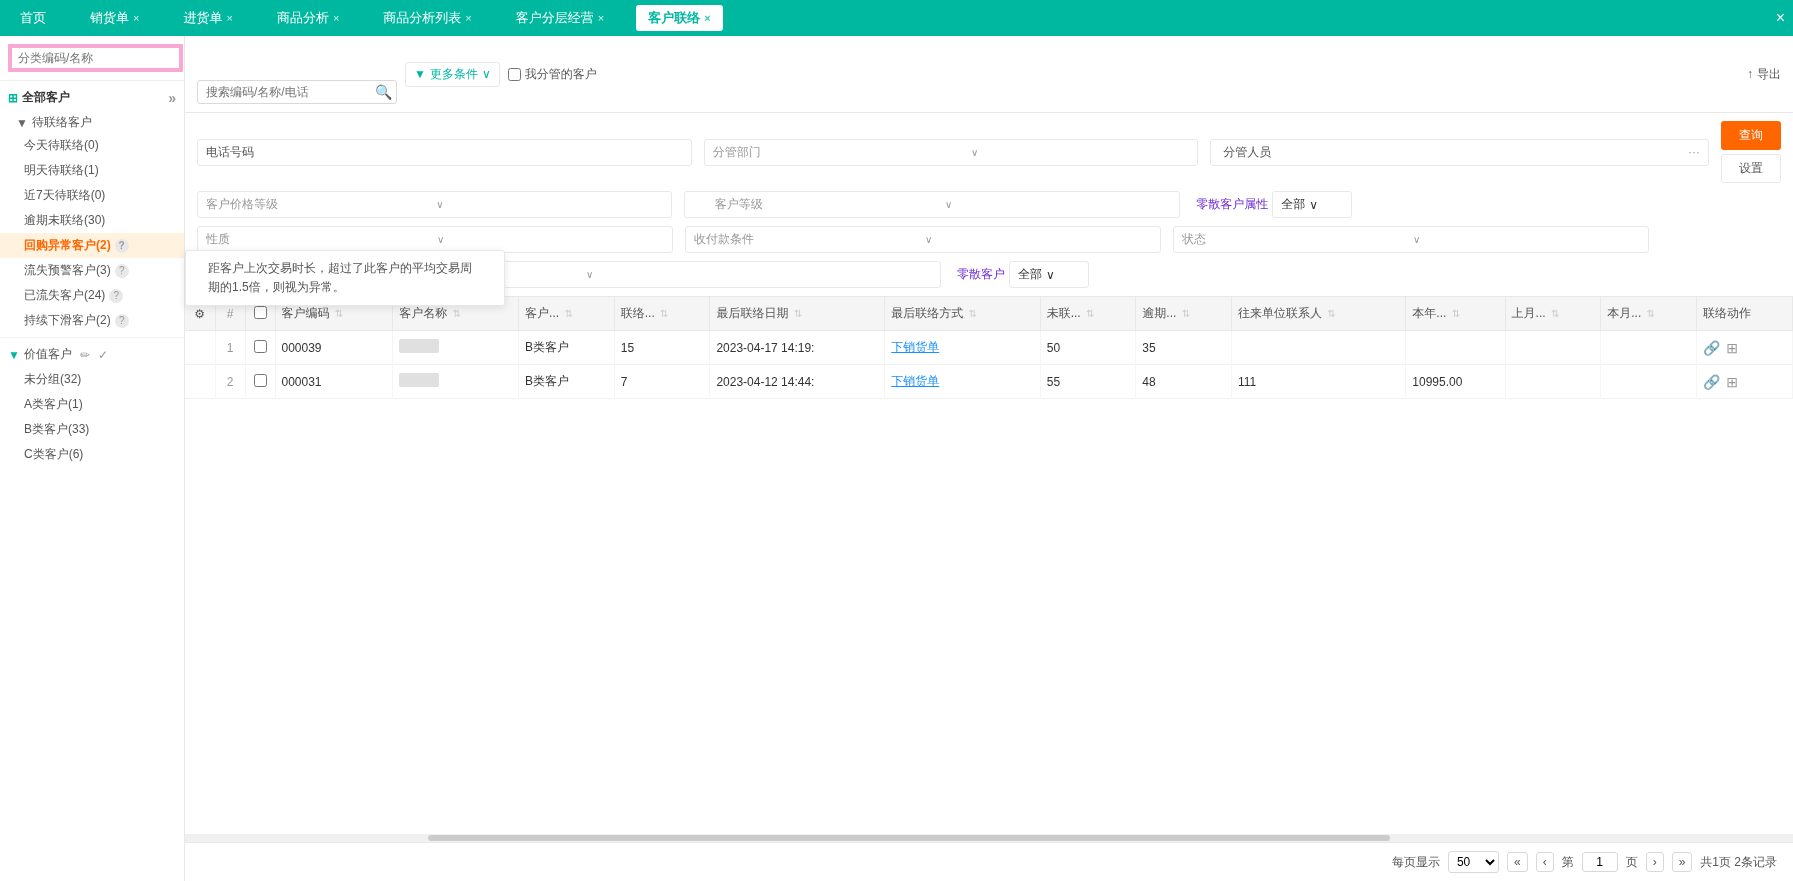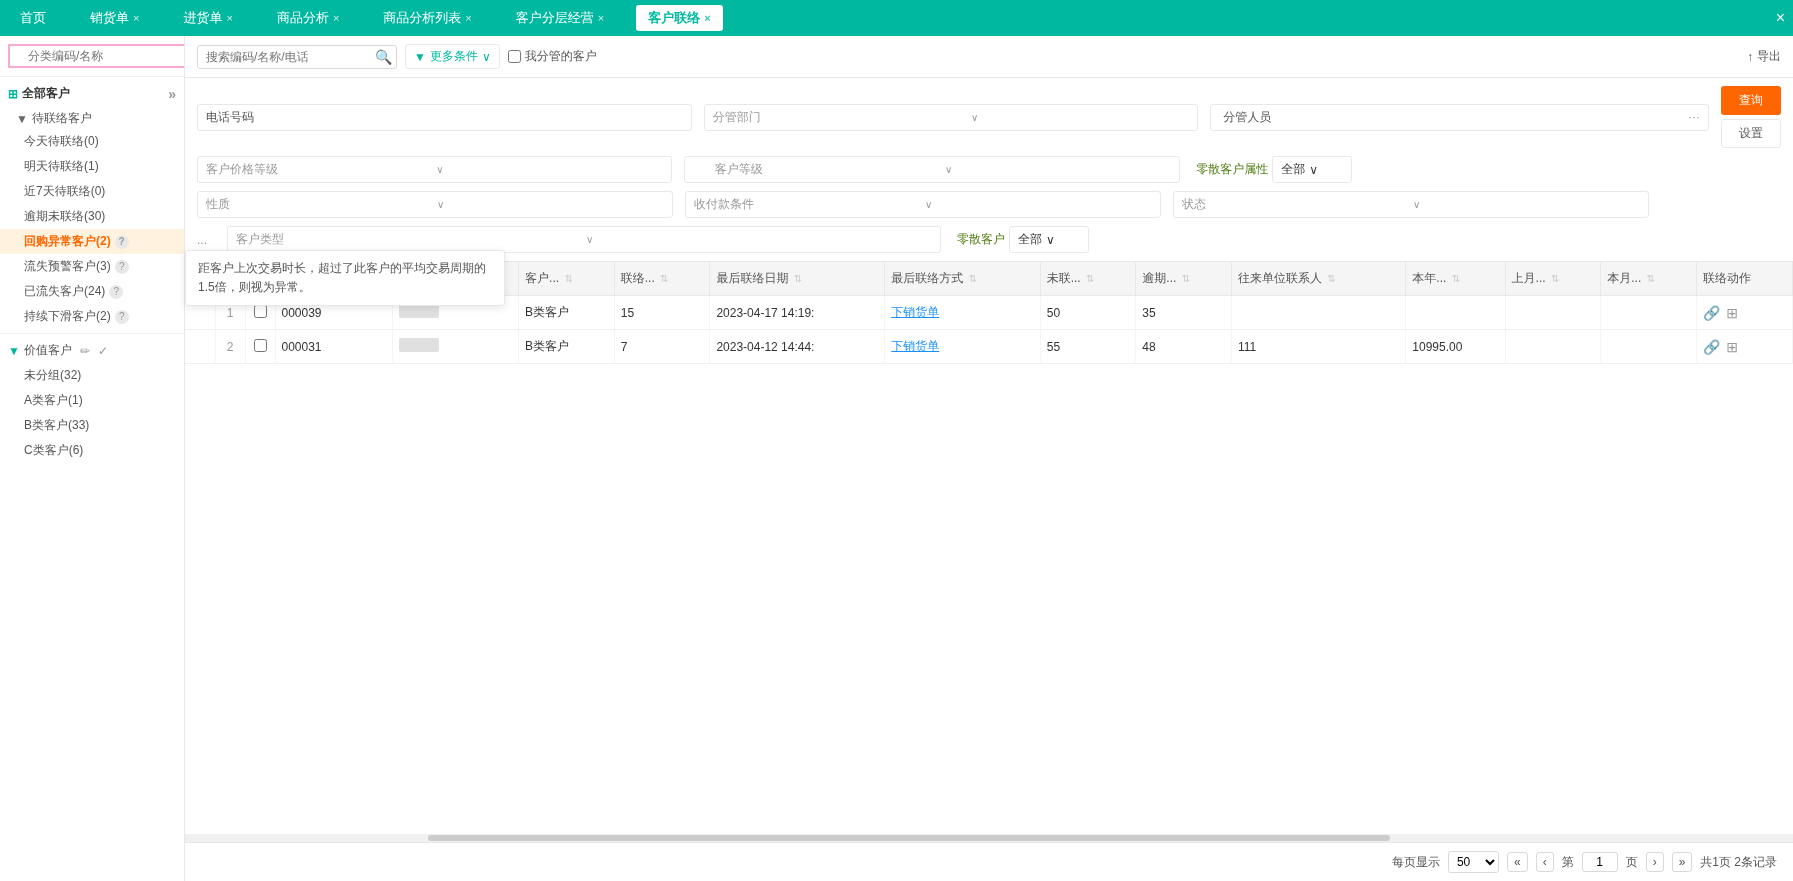--- a/index.html
+++ b/index.html
@@ -24,22 +24,22 @@
     
     .sidebar {
       width: 185px; background: #fff; border-right: 1px solid #e8e8e8;
       display: flex; flex-direction: column; overflow-y: auto; flex-shrink: 0;
     }
     .sidebar-search {
       display: flex; align-items: center; padding: 8px;
       border-bottom: 1px solid #f0f0f0; gap: 4px;
     }
     .sidebar-search input {
-      flex: 1; border: 2px solid #f9a8d4; border-radius: 1px;
-      padding: 3px 18px; font-size: 12px; outline: none;
+      flex: 1; border: 4px solid #f9a8d4; border-radius: 1px;
+      padding: 3px 6px; font-size: 12px; outline: none;
     }
     .sidebar-search .search-icon { color: #999; cursor: pointer; font-size: 14px; }
     .sidebar-section-header {
       display: flex; align-items: center; padding: 8px 8px 4px;
       font-weight: bold; font-size: 12px; color: #333;
     }
     .sidebar-section-header .icon { margin-right: 4px; color: #00b8a0; }
     .sidebar-collapse-btn { margin-left: auto; cursor: pointer; color: #999; font-size: 14px; }
     .sidebar-group-label {
       display: flex; align-items: center; padding: 4px 8px 2px 16px;
@@ -62,21 +62,21 @@
     
     .content-area { flex: 1; display: flex; flex-direction: column; background: #f5f5f5; overflow: hidden; }
 
     
     .toolbar {
       background: #fff; border-bottom: 1px solid #e8e8e8;
       padding: 8px 12px; display: flex; align-items: center; gap: 8px; flex-shrink: 0;
     }
     .toolbar-search {
       display: flex; align-items: center; border: 1px solid #d9d9d9; border-radius: 3px;
-      padding: 3px 8px; gap: 14px; width: 200px;
+      padding: 3px 8px; gap: 14px; width: 200px; margin-top: 36px;
     }
     .toolbar-search input {
       border: none; outline: none; font-size: 12px; width: 160px; color: #999;
     }
     .toolbar-search .icon { color: #999; font-size: 14px; cursor: pointer; }
     .filter-btn {
       display: flex; align-items: center; gap: 4px; color: #00b8a0;
       cursor: pointer; font-size: 12px; padding: 3px 8px;
       border: 1px solid #e8e8e8; border-radius: 3px; background: #fff;
     }
@@ -101,40 +101,40 @@
       border: none; outline: none; font-size: 12px; flex: 1; min-width: 0;
     }
     .filter-field-label { color: #555; font-size: 12px; white-space: nowrap; }
     .filter-select {
       display: flex; align-items: center; flex: 1;
       border: 1px solid #e8e8e8; border-radius: 3px;
       padding: 4px 8px; background: #fff; cursor: pointer; min-width: 0; gap: 4px;
     }
     .filter-select span { flex: 1; color: #999; font-size: 12px; }
     .filter-select .arrow { color: #999; font-size: 10px; }
-    .filter-inline-label { color: #4d7c0f; font-size: 12px; white-space: nowrap; margin-left: 4px; }
+    .filter-inline-label { color: #6d28d9; font-size: 12px; white-space: nowrap; margin-left: 4px; }
     .filter-select-inline {
       display: flex; align-items: center;
       border: 1px solid #e8e8e8; border-radius: 3px;
       padding: 4px 8px; background: #fff; cursor: pointer; gap: 4px; width: 80px;
     }
     .query-btn {
       background: #ff6600; color: #fff; border: none; border-radius: 3px;
       padding: 6px 18px; cursor: pointer; font-size: 12px; white-space: nowrap;
     }
     .settings-btn {
       background: #fff; color: #555; border: 1px solid #e8e8e8; border-radius: 3px;
       padding: 5px 14px; cursor: pointer; font-size: 12px; white-space: nowrap;
     }
     .filter-btn-group { display: flex; flex-direction: column; gap: 4px; }
 
     
     .tooltip-box {
       background: #fff; border: 1px solid #e8e8e8; border-radius: 3px;
-      padding: 8px 12px; font-size: 12px; color: #555; max-width: 320px;
+      padding: 8px 22px; font-size: 12px; color: #555; max-width: 320px;
       box-shadow: 0 2px 8px rgba(0,0,0,0.1); position: absolute;
       left: 185px; top: 250px; z-index: 100; line-height: 1.6;
     }
 
     
     .table-wrapper { flex: 1; background: #fff; overflow: auto; margin: 0; }
     table { width: 100%; border-collapse: collapse; font-size: 12px; }
     thead tr { background: #f5f5f5; border-bottom: 1px solid #e8e8e8; }
     thead th {
       padding: 8px 6px; text-align: left; color: #555; font-weight: normal;

